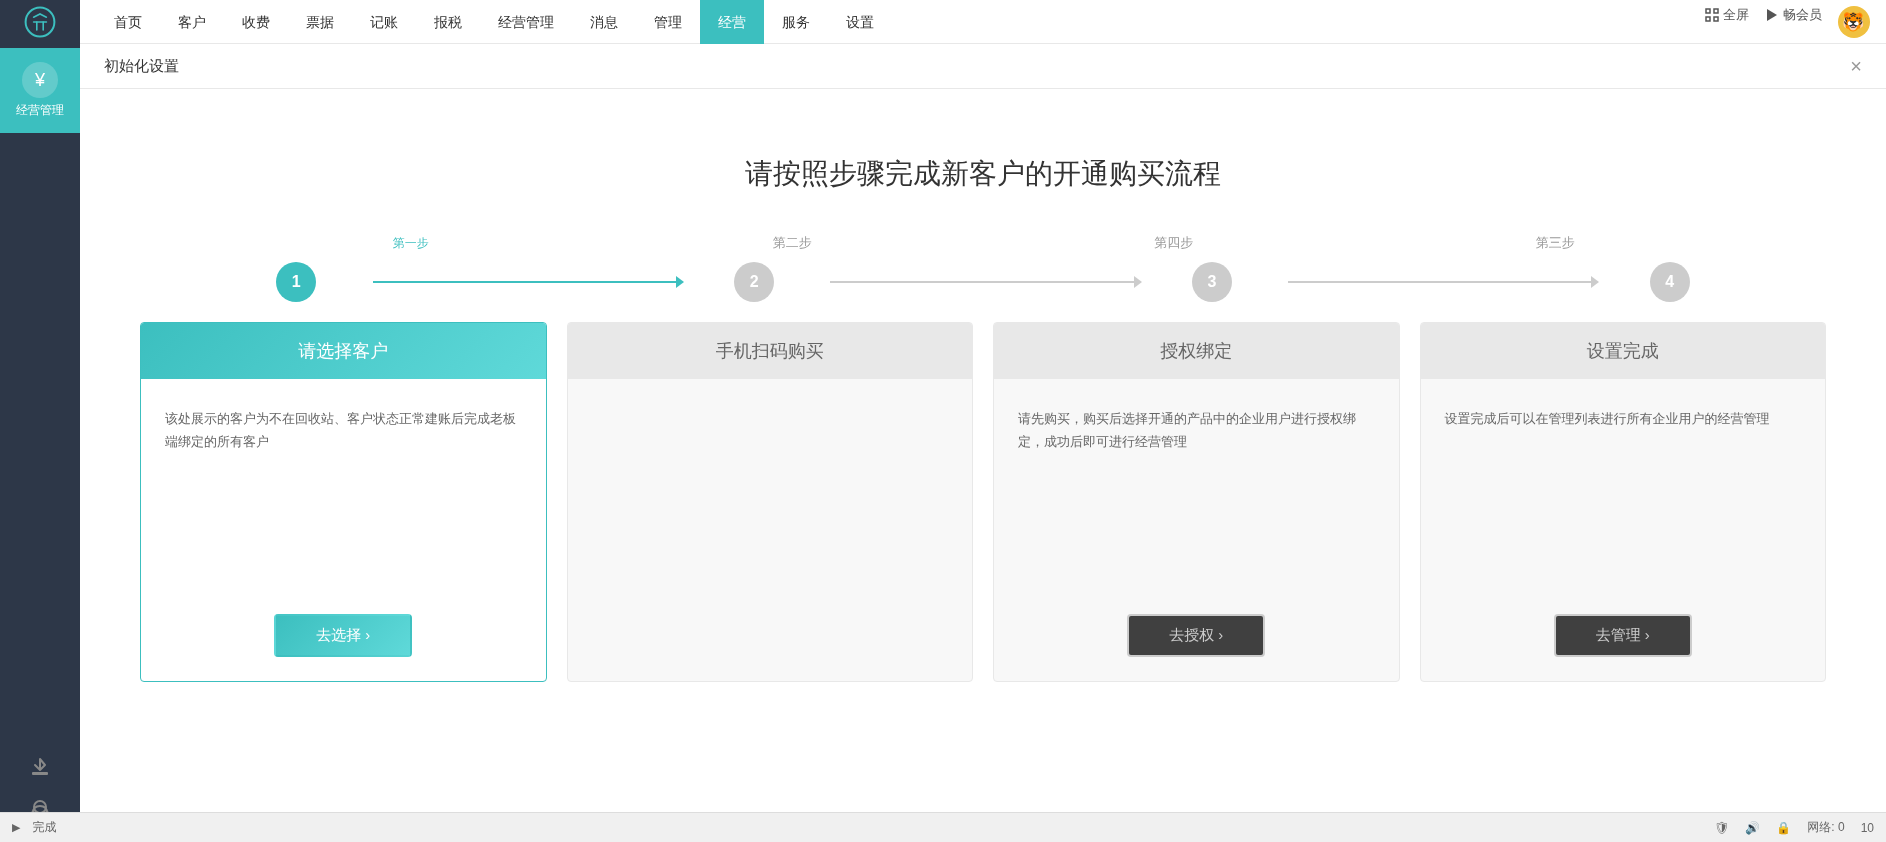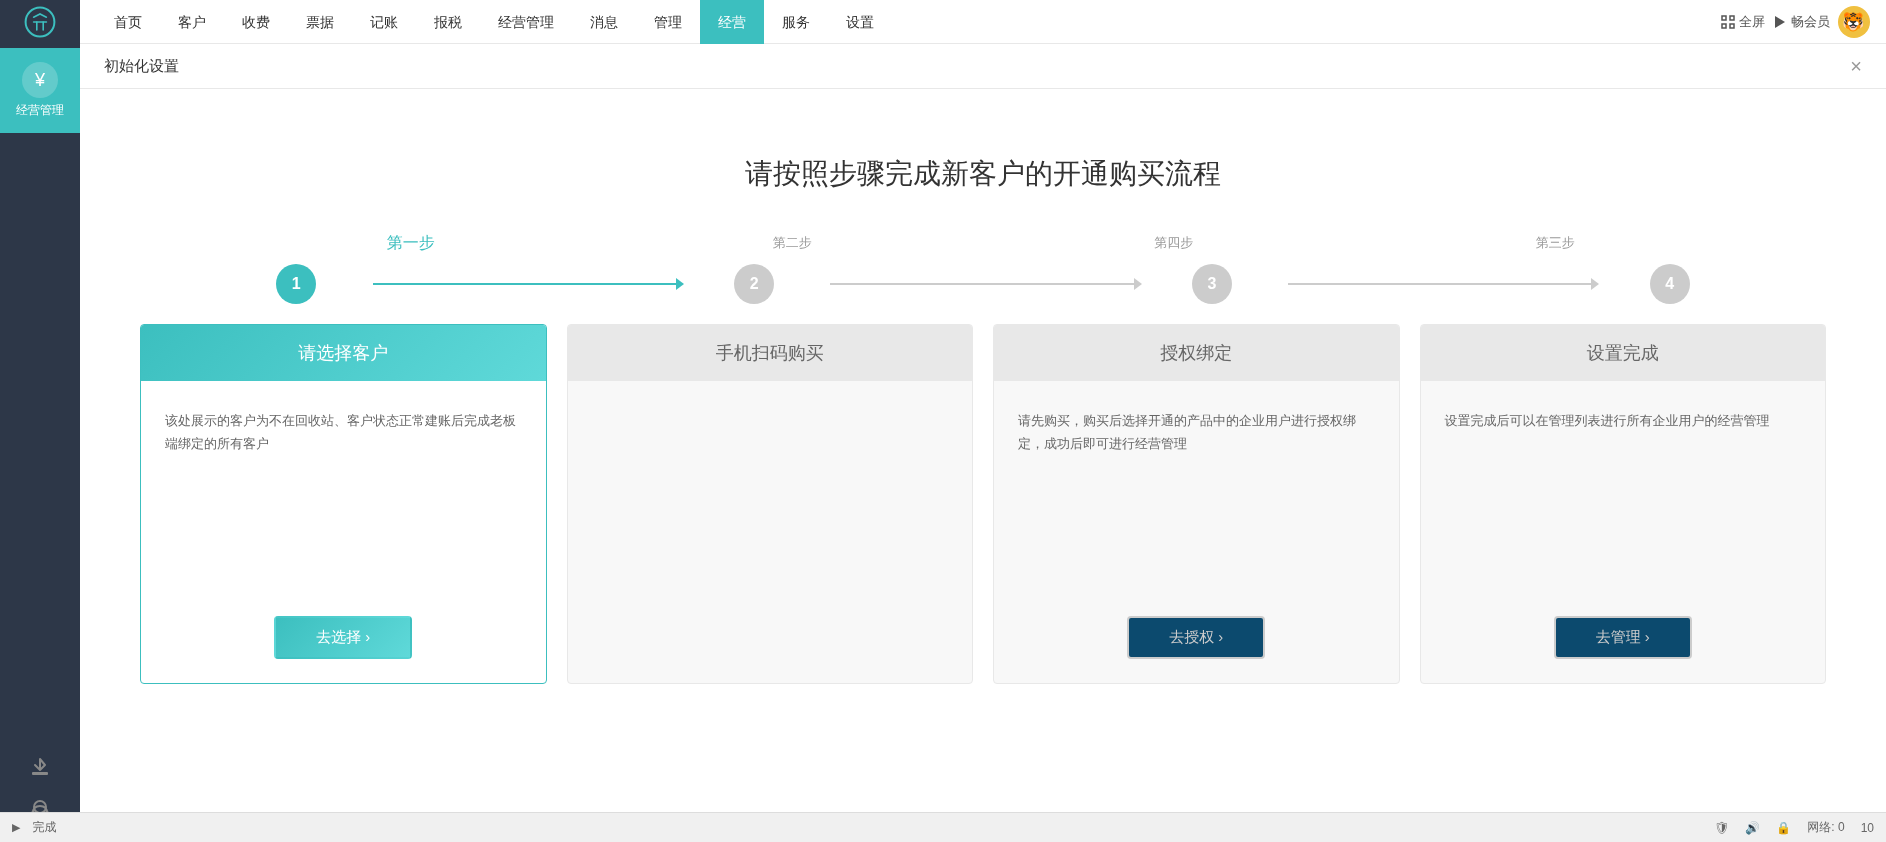--- a/index.html
+++ b/index.html
@@ -26,22 +26,22 @@
       cursor: pointer;
     }
     .nav-item.active {
       background: #3CBFBF;
       color: #fff;
       text-align: center;
     }
     .nav-right {
       margin-left: auto;
       display: flex;
-      align-items: center;
-      gap: 8px;
+      align-items: flex-start;
+      gap: 16px;
       font-size: 13px;
       color: #555;
     }
     .nav-right span { cursor: pointer; display: flex; align-items: center; gap: 4px; }
 
     
     .sidebar {
       position: fixed;
       top: 0; left: 0;
       width: 80px;
@@ -200,21 +200,21 @@
 
     .card-footer {
       padding: 16px 24px 24px;
       display: flex;
       justify-content: center;
     }
 
     .card-btn {
       padding: 10px 40px;
       border: 2px solid #3CBFBF;
-      background: #0c4a6e;
+      background: #404040;
       color: #3CBFBF;
       border-radius: 4px;
       font-size: 15px;
       cursor: pointer;
       display: flex;
       align-items: center;
       gap: 6px;
     }
     .card-btn.primary {
       background: linear-gradient(135deg, #3CBFBF, #5fd9d9);
@@ -381,21 +381,21 @@
 
   <div class="content">
     <h2 class="section-title">请按照步骤完成新客户的开通购买流程</h2>
 
     <div class="timeline-row">
 
       <div style="display:flex; flex-direction:column; flex:1; align-items:flex-start; padding: 0 40px;">
 
         <div style="display:flex; width:100%; justify-content:space-between; margin-bottom:10px;">
           <div style="flex:1; text-align:center;">
-            <span style="font-size:16px; color:#3CBFBF;margin-top:30px;">第一步</span>
+            <span style="font-size:12px; color:#3CBFBF;margin-top:30px;">第一步</span>
           </div>
           <div style="flex:1; text-align:center;">
             <span style="font-size:13px; color:#999;">第二步</span>
           </div>
           <div style="flex:1; text-align:center;">
             <span style="font-size:13px; color:#999;">第四步</span>
           </div>
           <div style="flex:1; text-align:center;">
             <span style="font-size:13px; color:#999;">第三步</span>
           </div>

